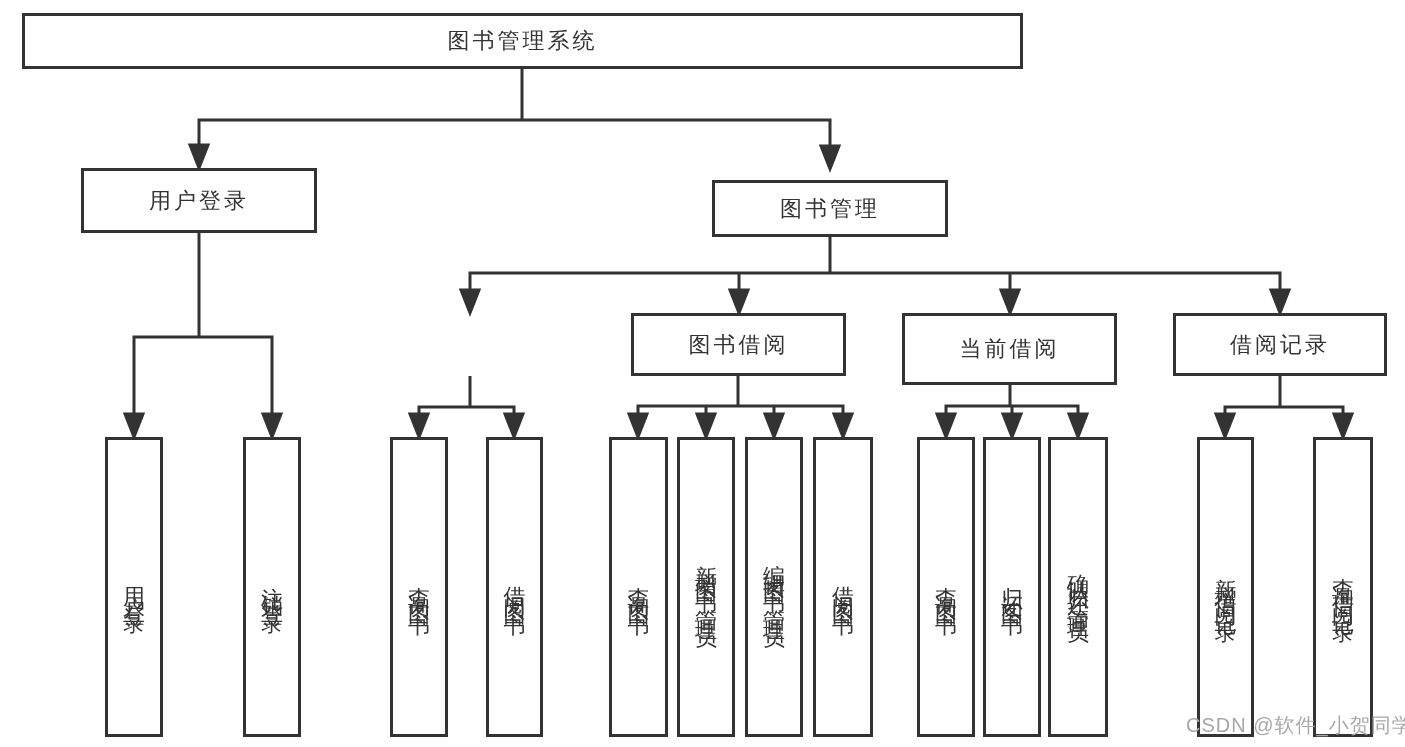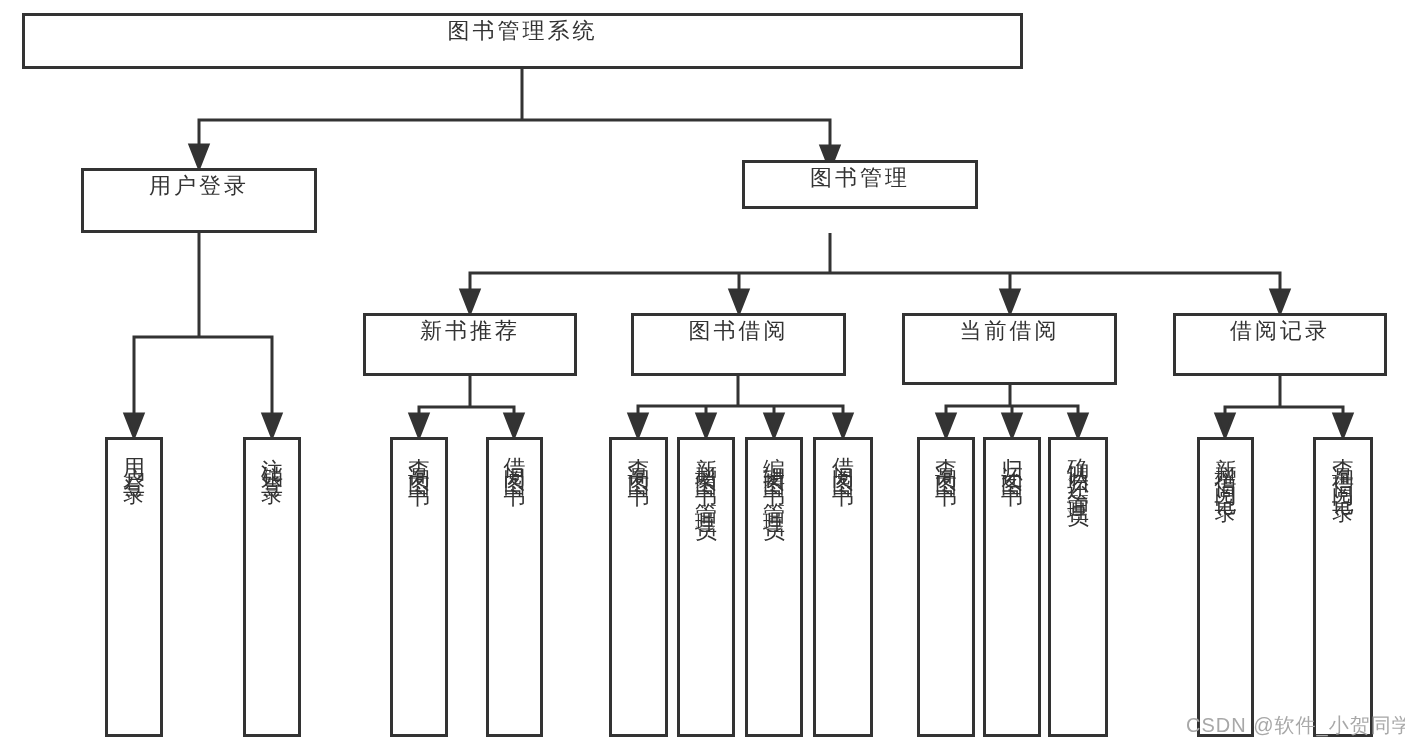--- a/index.html
+++ b/index.html
@@ -10,20 +10,21 @@
     font-family:"Liberation Sans","DejaVu Sans",sans-serif;
     overflow:hidden;
   }
   #connectors{position:absolute;left:0;top:0;width:1405px;height:747px;}
   .node{
     position:absolute;
     box-sizing:border-box;
     border:3px solid #333333;
     background:#ffffff;
     display:flex;
+    align-items:center;
     justify-content:center;
     color:#333333;
   }
   .hlabel{font-size:22px;letter-spacing:3px;white-space:nowrap;}
   .vlabel{
     writing-mode:vertical-rl;
     text-orientation:mixed;
     font-size:22px;
     letter-spacing:9px;
     line-height:1;
@@ -94,27 +95,24 @@
     </g>
   </svg>
 
   <div class="node" style="left:22px;top:13px;width:1001px;height:56px;">
     <span class="hlabel">图书管理系统</span>
   </div>
 
   <div class="node" style="left:81px;top:168px;width:236px;height:65px;">
     <span class="hlabel">用户登录</span>
   </div>
-  <div class="node" style="left:712px;top:160px;width:236px;height:49px;margin-left:30px;">
+  <div class="node" style="left:712px;top:180px;width:236px;height:57px;">
     <span class="hlabel">图书管理</span>
   </div>
 
-  <div class="node" style="left:363px;top:313px;width:214px;height:63px;">
-    <span class="hlabel">新书推荐</span>
-  </div>
   <div class="node" style="left:631px;top:313px;width:215px;height:63px;">
     <span class="hlabel">图书借阅</span>
   </div>
   <div class="node" style="left:902px;top:313px;width:215px;height:72px;">
     <span class="hlabel">当前借阅</span>
   </div>
   <div class="node" style="left:1173px;top:313px;width:214px;height:63px;">
     <span class="hlabel">借阅记录</span>
   </div>
 

